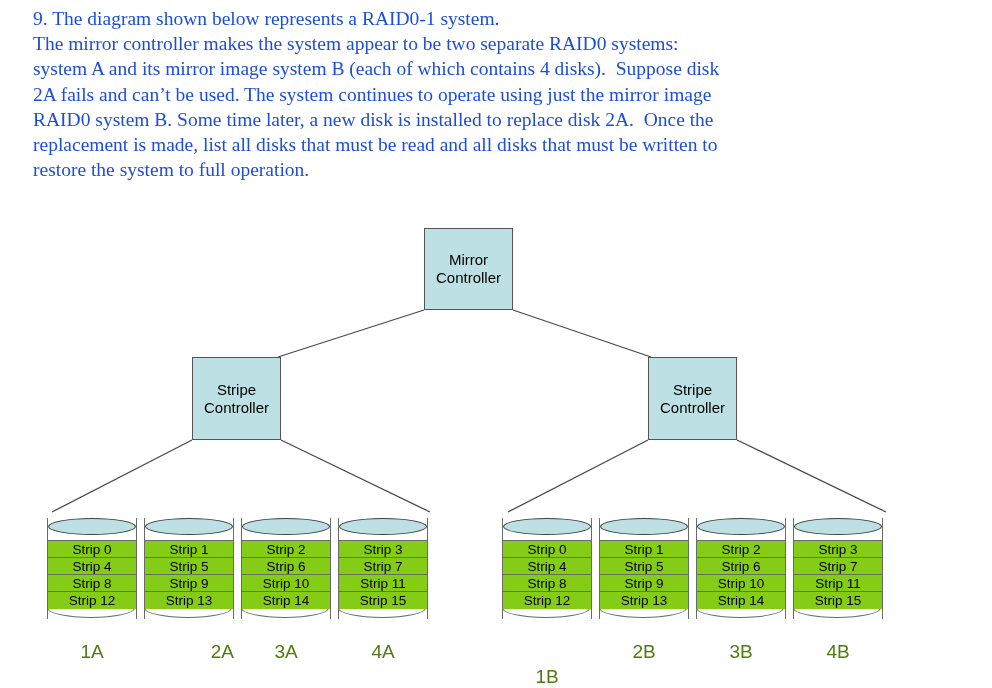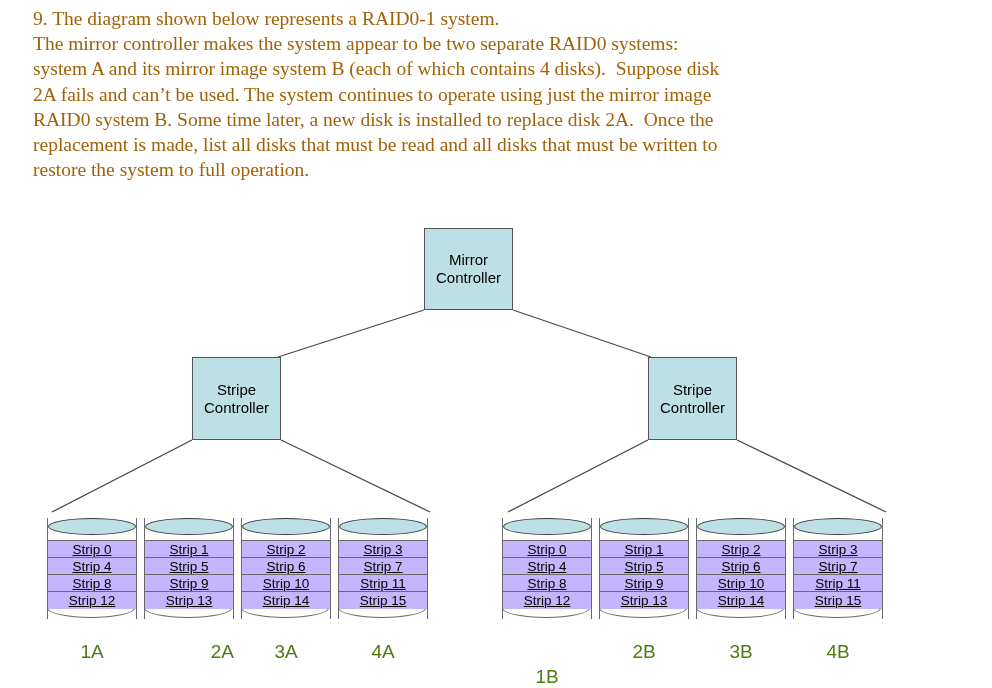--- a/index.html
+++ b/index.html
@@ -18,21 +18,21 @@
 
   
   #question-text {
     position: absolute;
     left: 33px;
     top: 6px;
     width: 900px;
     font-family: "Liberation Serif", serif;
     font-size: 19.5px;
     line-height: 25.2px;
-    color: #a16207;
+    color: #1d4ed8;
     white-space: pre-wrap;
   }
 
   
   #diagram {
     position: absolute;
     left: 0;
     top: 0;
     width: 992px;
     height: 688px;
@@ -118,23 +118,22 @@
   }
   .disk-row {
     height: 17px;
     line-height: 17px;
     border-bottom: 1px solid #6a6a6a;
     box-sizing: border-box;
     text-align: center;
     font-family: "Liberation Sans", sans-serif;
     font-size: 13.5px;
     color: #000000;
-    background: #c4b5fd;
+    background: #84cc16;
     white-space: nowrap;
-    text-decoration: underline;
   }
   .disk-row:last-child { border-bottom: none; }
   .disk-bottom {
     position: relative;
     height: 10px;
     box-sizing: border-box;
     border-left: 1px solid #6a6a6a;
     border-right: 1px solid #6a6a6a;
     background: #ffffff;
     overflow: hidden;

